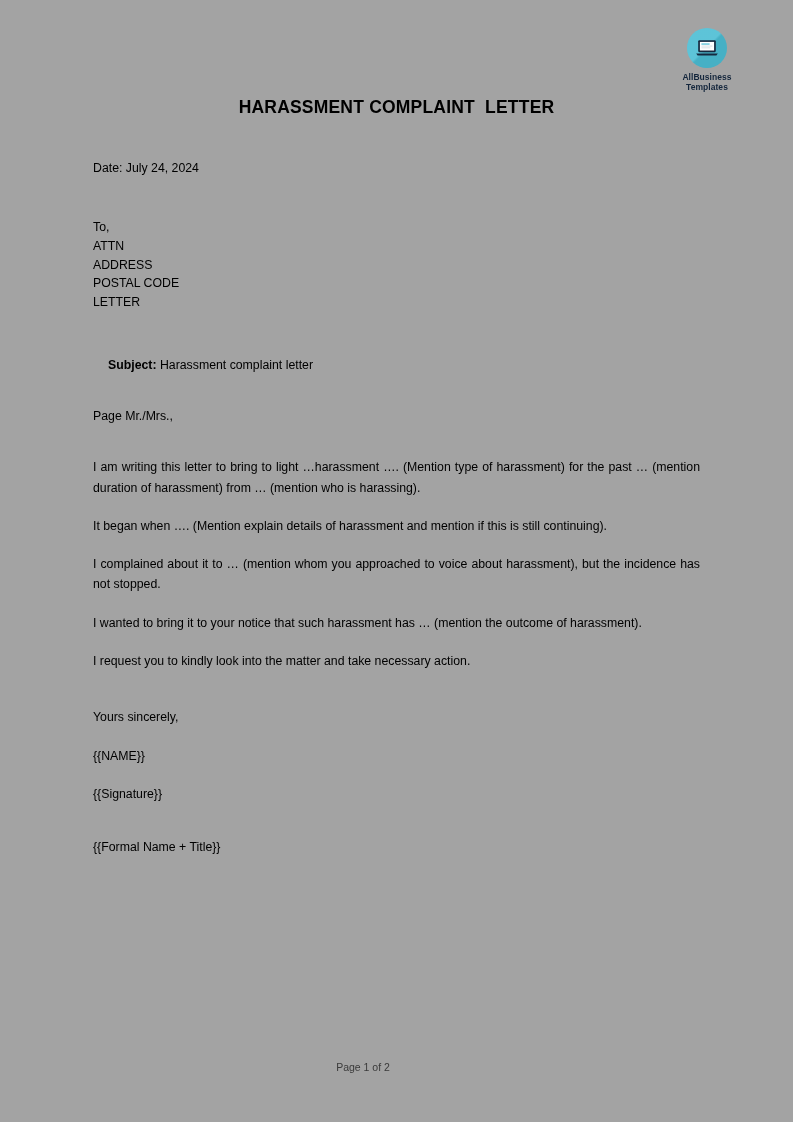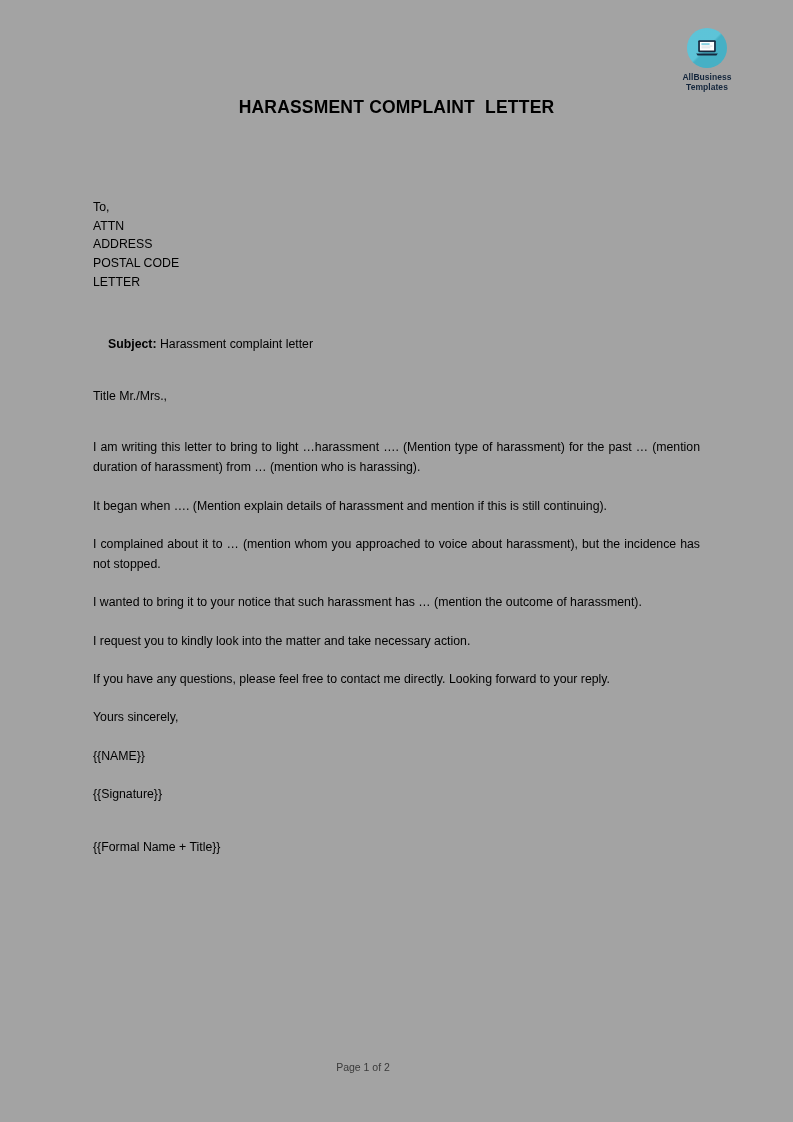--- a/index.html
+++ b/index.html
@@ -144,57 +144,57 @@
     <div class="logo-text">
       <div>AllBusiness</div>
       <div>Templates</div>
     </div>
   </div>
 
   <div class="doc-title">HARASSMENT COMPLAINT  LETTER</div>
 
   <div class="body-wrap">
 
+    <div class="date-line">Date: July 24, 2024</div>
 
     <div class="spacer-1"></div>
 
     <div class="address-block">
       <div>To,</div>
       <div>ATTN</div>
       <div>ADDRESS</div>
       <div>POSTAL CODE</div>
       <div>LETTER</div>
     </div>
 
     <div class="spacer-2"></div>
 
     <div class="subject-line"><span class="subject-label">Subject:</span><span> Harassment complaint letter</span></div>
 
     <div class="spacer-3"></div>
 
-    <div class="salutation">Title Mr./Mrs.,</div>
+    <div class="salutation">Page Mr./Mrs.,</div>
 
     <div class="spacer-4"></div>
 
     <p class="para">I am writing this letter to bring to light …harassment …. (Mention type of harassment) for the past … (mention duration of harassment) from … (mention who is harassing).</p>
     <div class="gap"></div>
 
     <p class="para">It began when …. (Mention explain details of harassment and mention if this is still continuing).</p>
     <div class="gap"></div>
 
     <p class="para">I complained about it to … (mention whom you approached to voice about harassment), but the incidence has not stopped.</p>
     <div class="gap"></div>
 
     <p class="para plain">I wanted to bring it to your notice that such harassment has  … (mention the outcome of harassment).</p>
     <div class="gap"></div>
 
     <p class="para plain">I request you to kindly look into the matter and take necessary action.</p>
     <div class="gap"></div>
 
-    <p class="para plain">If you have any questions, please feel free to contact me directly. Looking forward to your reply.</p>
     <div class="gap"></div>
 
     <p class="para plain">Yours sincerely,</p>
     <div class="gap"></div>
 
     <p class="para plain">{{NAME}}</p>
     <div class="gap"></div>
 
     <p class="para plain">{{Signature}}</p>
     <div class="gap-lg"></div>

